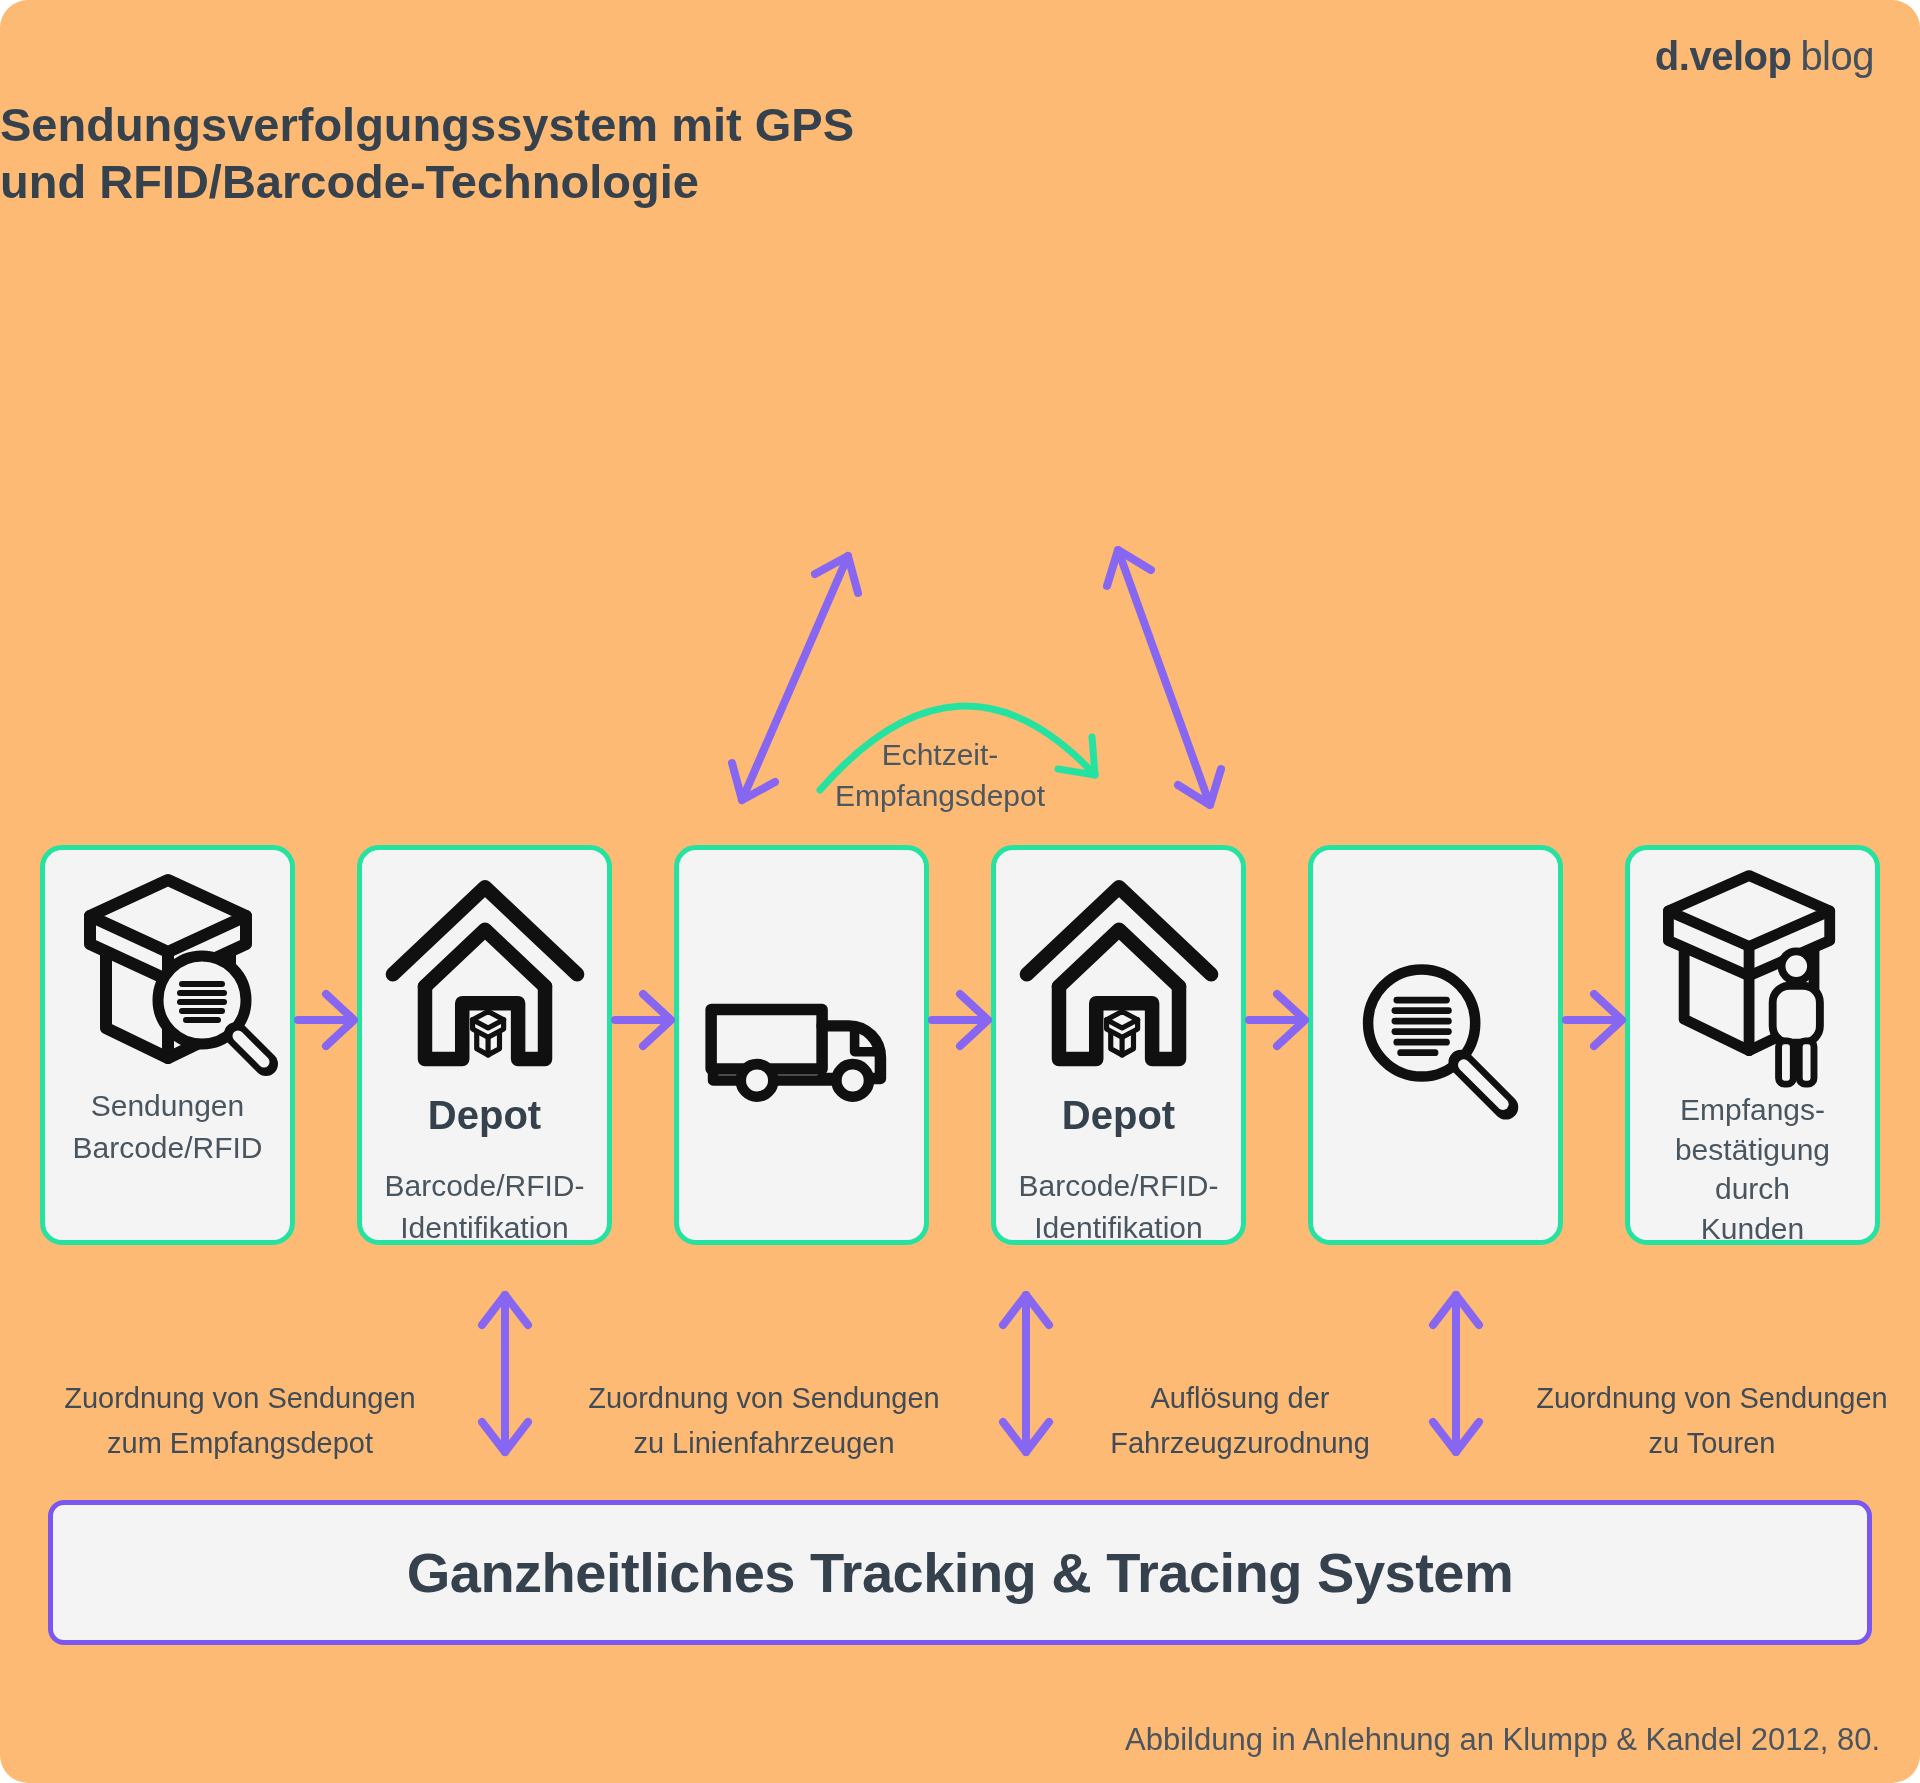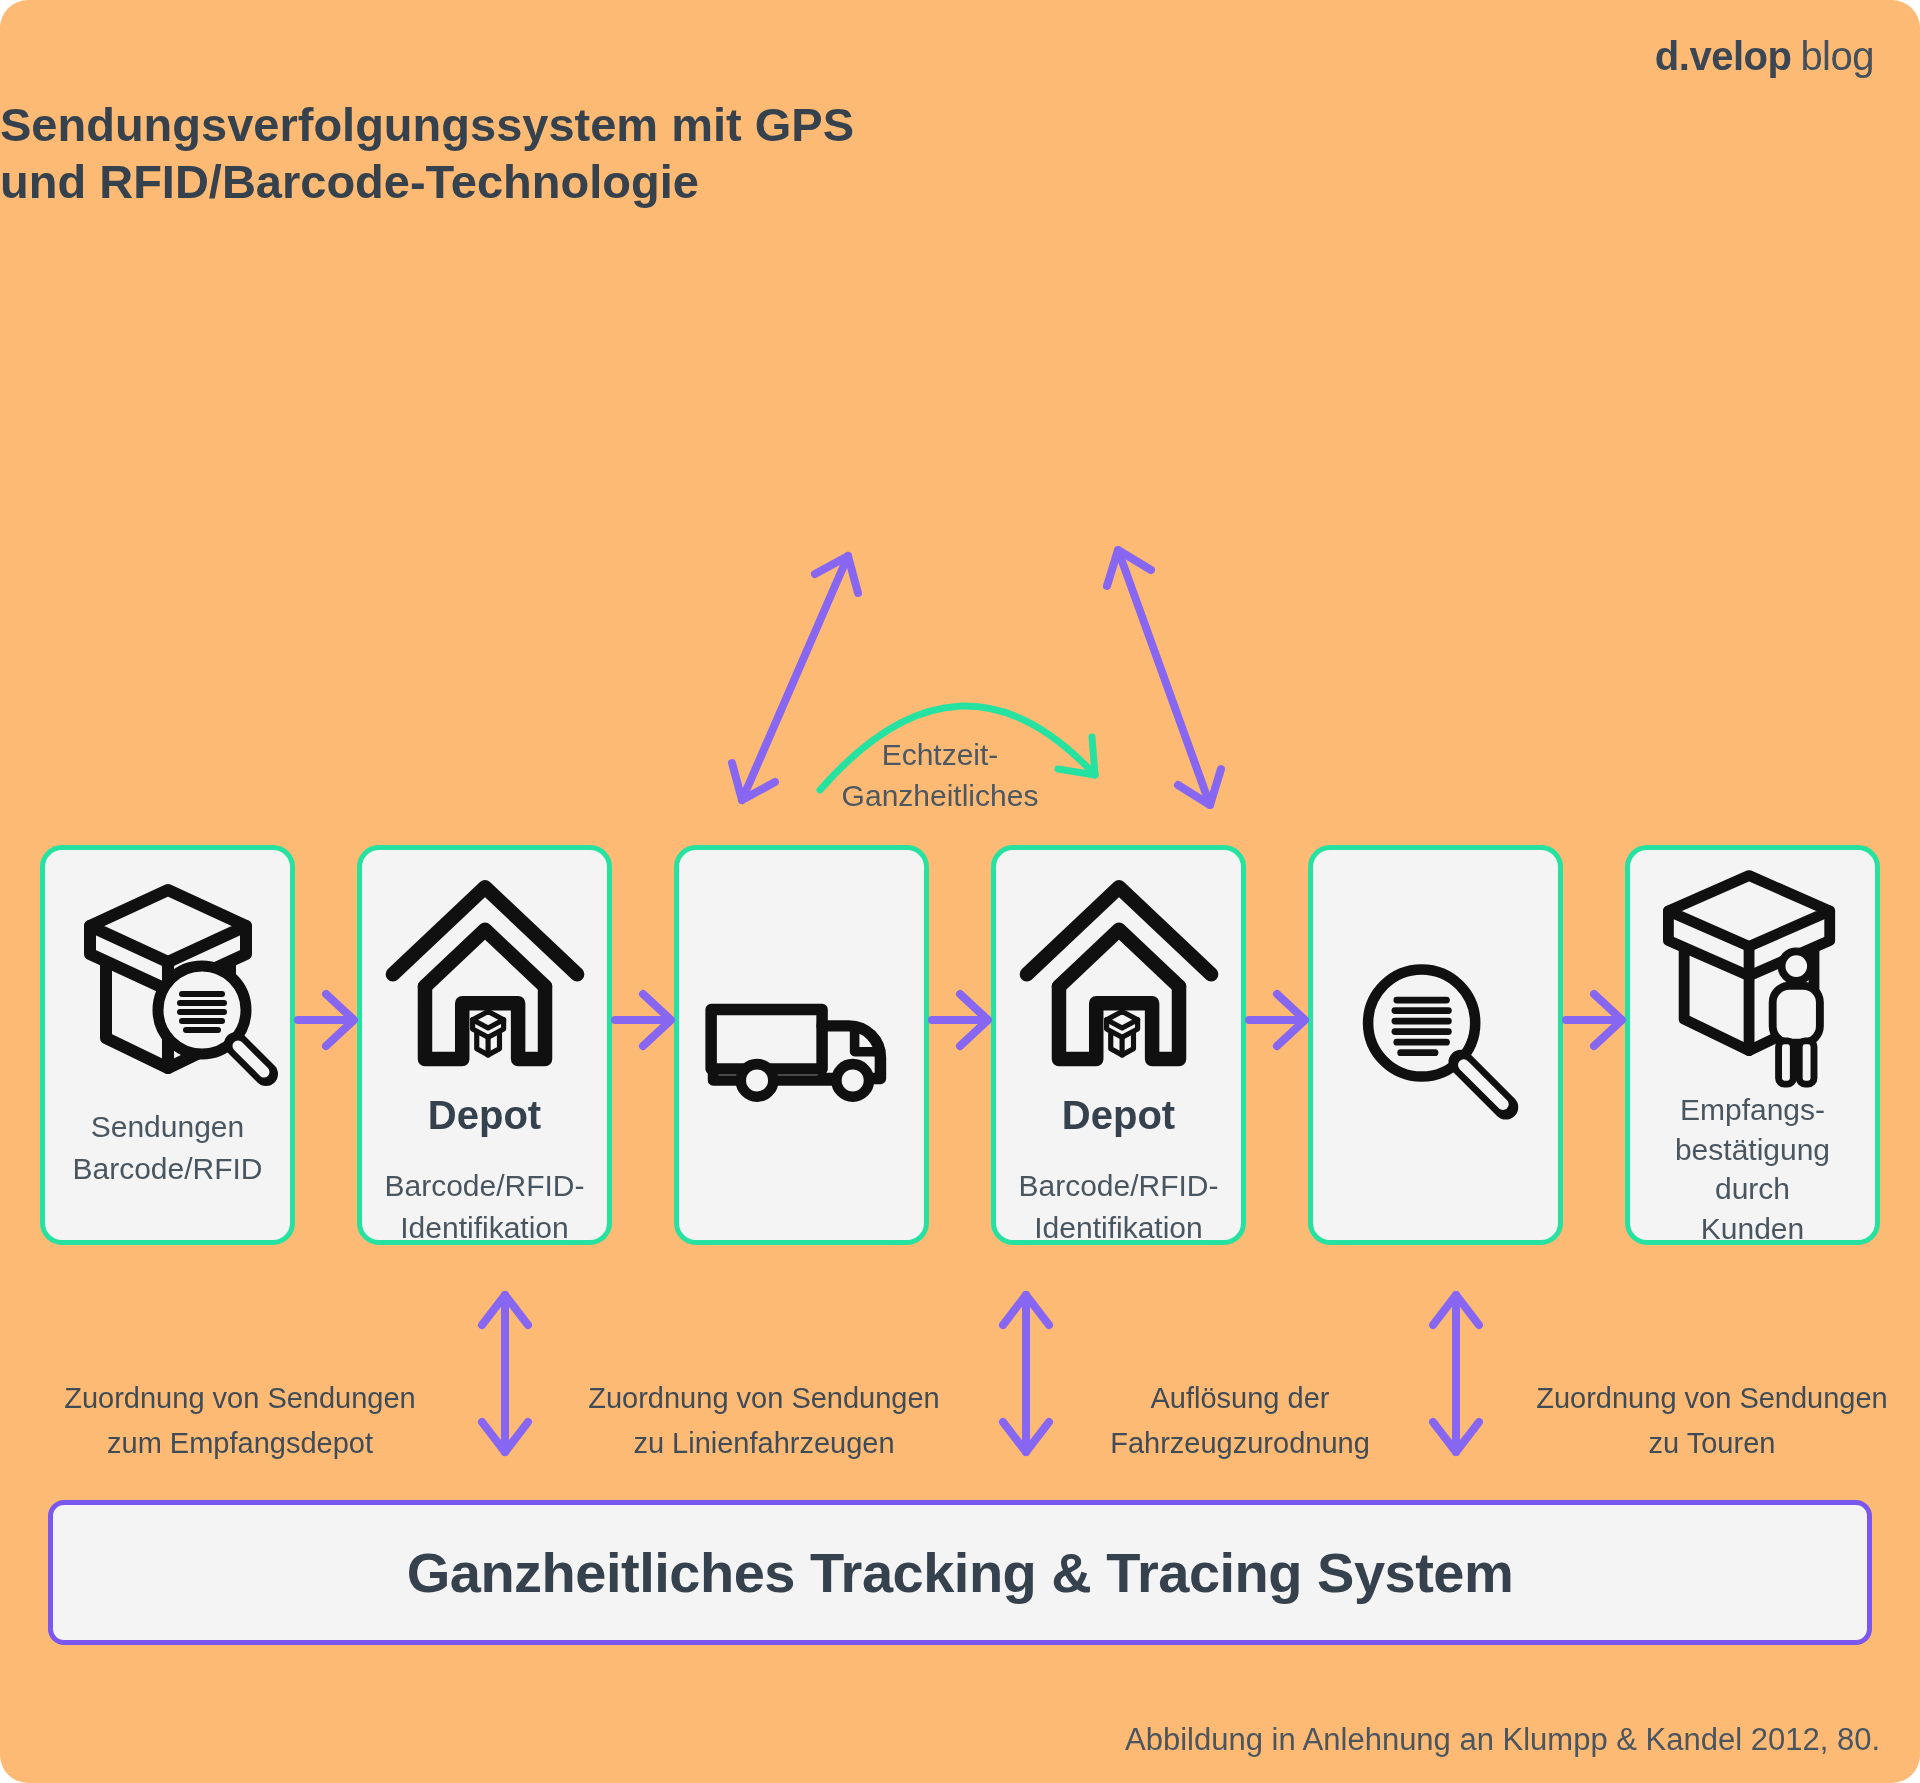--- a/index.html
+++ b/index.html
@@ -30,21 +30,21 @@
   .gps-box .gps-icon{position:absolute;left:16px;top:8px;}
   .gps-box .gps-label{position:absolute;right:20px;bottom:24px;font-size:31px;color:#4D5964;}
   
   .realtime{position:absolute;left:790px;top:735px;width:300px;text-align:center;
     font-size:30px;line-height:1.35;color:#4B5761;}
   
   .pbox{top:845px;width:255px;height:400px;display:flex;flex-direction:column;align-items:center;}
   .box-icon{flex:1 1 auto;display:flex;align-items:center;justify-content:center;width:100%;}
   .box-text{flex:0 0 auto;text-align:center;font-size:30px;line-height:1.38;color:var(--c-gray);padding:0 8px 36px;}
   .box-title{font-size:40px;font-weight:700;color:var(--c-dark);margin-bottom:22px;}
-  .box--sendungen .box-text{padding-bottom:51px;}
+  .box--sendungen .box-text{padding-bottom:72px;}
   .box--empfang .box-text{padding-bottom:26px;line-height:1.32;}
   
   .map-label{position:absolute;top:1343px;width:400px;text-align:center;
     font-size:29px;line-height:1.55;color:#3F4B57;margin-top:33px;}
   
   .footer-bar{left:48px;top:1500px;width:1824px;height:145px;border:5px solid var(--c-bar-purple);border-radius:16px;
     display:flex;align-items:center;justify-content:center;}
   .footer-bar .footer-label{font-size:56px;font-weight:700;color:var(--c-dark);letter-spacing:-0.5px;}
   
   .attribution{position:absolute;top:1722px;right:40px;font-size:31px;color:#4A5560;}
@@ -67,21 +67,21 @@
   </div>
 
   <div class="title">
     <div>Sendungsverfolgungssystem mit GPS</div>
     <div>und RFID/Barcode-Technologie</div>
   </div>
 
 
   <div class="realtime">
     <div>Echtzeit-</div>
-    <div>Ganzheitliches</div>
+    <div>Empfangsdepot</div>
   </div>
 
   <div class="card pbox box--sendungen" style="left:40px">
     <div class="box-icon">
       <svg width="232" height="232" viewBox="0 0 232 232">
         <path class="ink" style="stroke-width:12" d="M 38 64 L 116 28 L 194 64 L 116 100 Z"></path>
         <path class="ink" style="stroke-width:12" d="M 38 64 L 38 92 L 116 128 L 194 92 L 194 64"></path>
         <path class="ink" style="stroke-width:12" d="M 116 100 L 116 128"></path>
         <path class="ink" style="stroke-width:12" d="M 54 100 L 54 176 L 116 206 L 178 176 L 178 100"></path>
         <path class="ink" style="stroke-width:12" d="M 116 128 L 116 206"></path>

